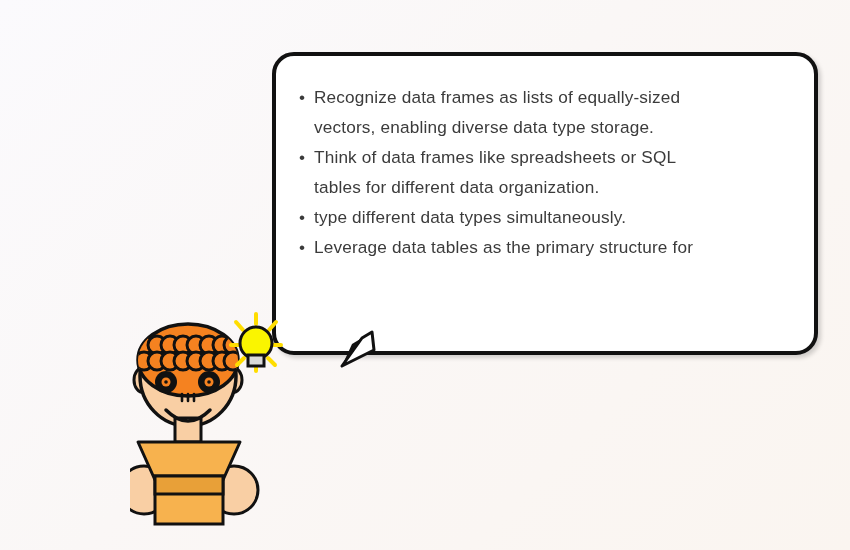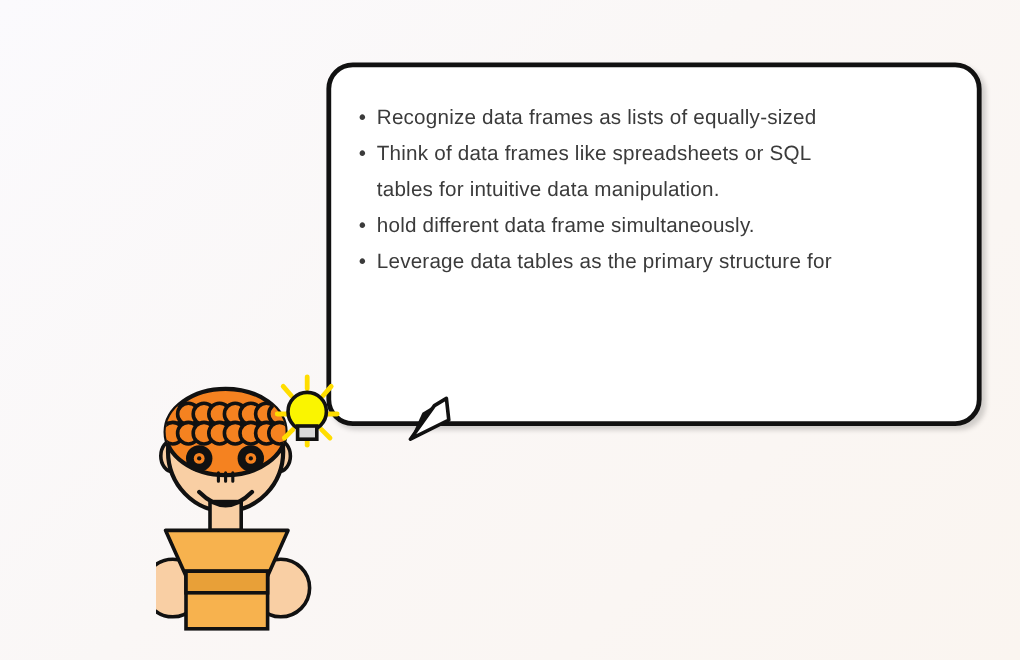--- a/index.html
+++ b/index.html
@@ -89,34 +89,37 @@
 
 <div id="stage">
 
   <div id="speech-bubble">
     <ul id="bubble-list">
 
       <li class="bullet-item">
         <span class="bullet-dot">•</span>
         <span>Recognize data frames as lists of equally-sized</span>
       </li>
+      <li class="bullet-item">
+        <span>vectors, enabling diverse data type storage.</span>
+      </li>
 
       <li class="bullet-item">
         <span class="bullet-dot">•</span>
         <span>Think of data frames like spreadsheets or SQL</span>
       </li>
       <li class="bullet-item">
-        <span>tables for intuitive data manipulation.</span>
-      </li>
-
-      <li class="bullet-item">
-        <span class="bullet-dot">•</span>
-      </li>
-      <li class="bullet-item">
-        <span>hold different data frame simultaneously.</span>
+        <span>tables for different data organization.</span>
+      </li>
+
+      <li class="bullet-item">
+        <span class="bullet-dot">•</span>
+      </li>
+      <li class="bullet-item">
+        <span>type different data types simultaneously.</span>
       </li>
 
       <li class="bullet-item">
         <span class="bullet-dot">•</span>
         <span>Leverage data tables as the primary structure for</span>
       </li>
 
     </ul>
   </div>
 

